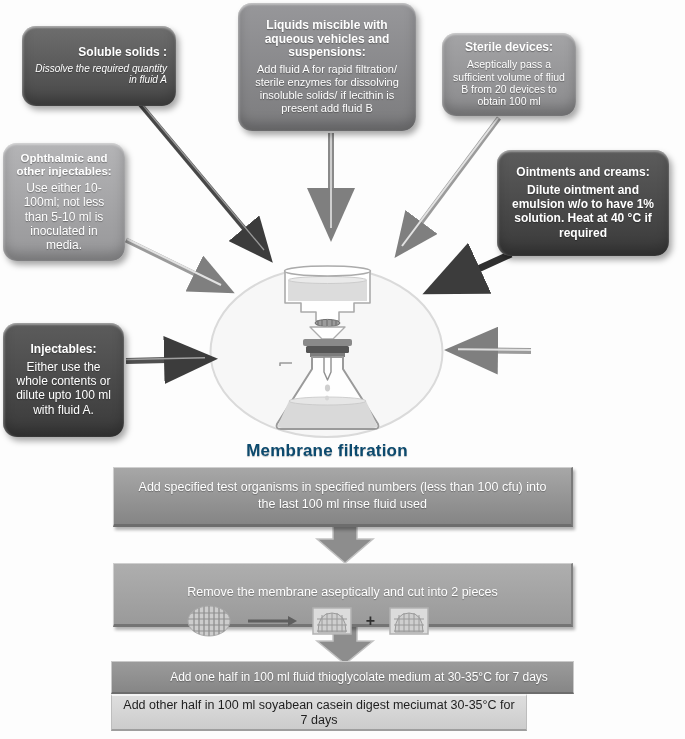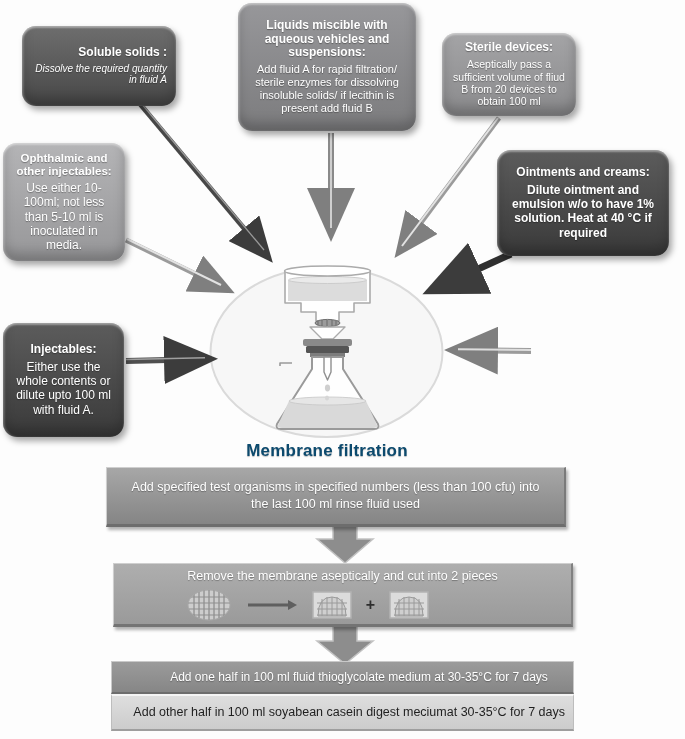--- a/index.html
+++ b/index.html
@@ -53,50 +53,50 @@
   }
 
   
   .bar{
     position:absolute; z-index:2; box-sizing:border-box; color:#fff;
     text-align:center; font-size:12.5px; line-height:1.35;
     text-shadow:0 1px 1px rgba(0,0,0,.3);
     padding-left:33px;
   }
   #bar-a{
-    left:106px; top:467px; width:460px; height:60px;
+    left:113px; top:467px; width:460px; height:60px;
     background:linear-gradient(#a7a7a7,#858585);
     border:1px solid #cfcfcf; border-bottom:3px solid #6d6d6d; border-right:2px solid #7a7a7a;
     box-shadow:2px 3px 3px rgba(0,0,0,.3);
     display:flex; align-items:center; justify-content:flex-end; padding:2px 23px;
   }
   #bar-b{
     left:113px; top:563px; width:460px; height:64px;
     background:linear-gradient(#aeaeae,#9a9a9a);
     border:1px solid #cfcfcf; border-bottom:3px solid #747474; border-right:2px solid #818181;
     box-shadow:2px 3px 3px rgba(0,0,0,.3);
-    padding:4px 10px 0 10px;
+    padding:20px 10px 0 10px;
   }
   #bar-b .icon-row{
     display:flex; align-items:center; justify-content:center;
     gap:14px; margin-top:3px; padding-right:70px;
   }
   .plus{font-size:16px; font-weight:bold; color:#2e2e2e; text-shadow:none;}
   #bar-c{
     left:111px; top:661px; width:463px; height:33px;
     background:linear-gradient(#9b9b9b,#868686);
     border:1px solid #c9c9c9; border-bottom:2px solid #6d6d6d;
     display:flex; align-items:center; justify-content:center; font-size:12px;
   }
   #bar-d{
-    left:111px; top:694px; width:463px; height:37px;
+    left:111px; top:694px; width:416px; height:37px;
     background:linear-gradient(#dedede,#cccccc);
     color:#1f1f1f; text-shadow:none;
     border:1px solid #bdbdbd; border-top:2px solid #f4f4f4; border-bottom:2px solid #9e9e9e;
-    display:flex; align-items:center; justify-content:flex-end; padding:8px 8px; font-size:12.5px; line-height:1.2;
+    display:flex; align-items:center; justify-content:flex-start; padding:8px 8px; font-size:12.5px; line-height:1.2;
   }
 </style>
 </head>
 <body>
 
 <div class="stage">
 
   <svg class="layer" width="685" height="739" viewBox="0 0 685 739">
     <defs>
       <marker id="mD" markerWidth="9" markerHeight="8" refX="7.5" refY="4" orient="auto">

